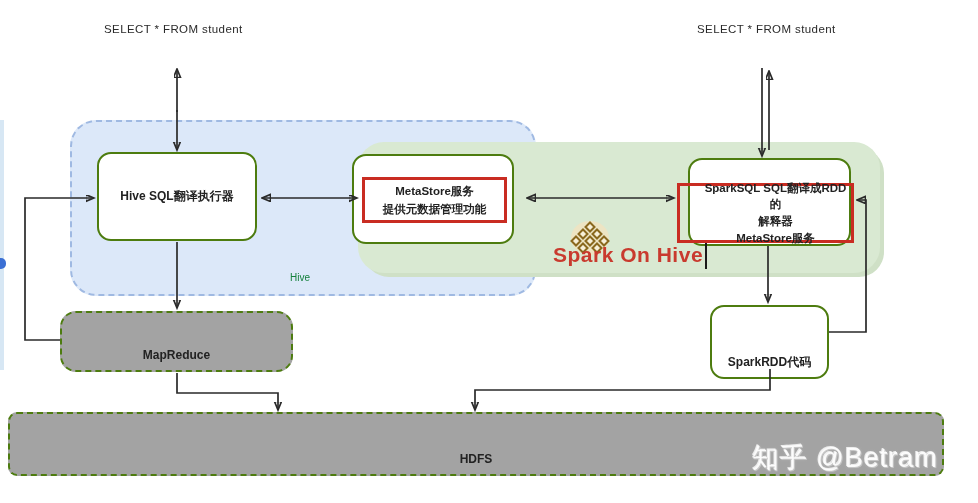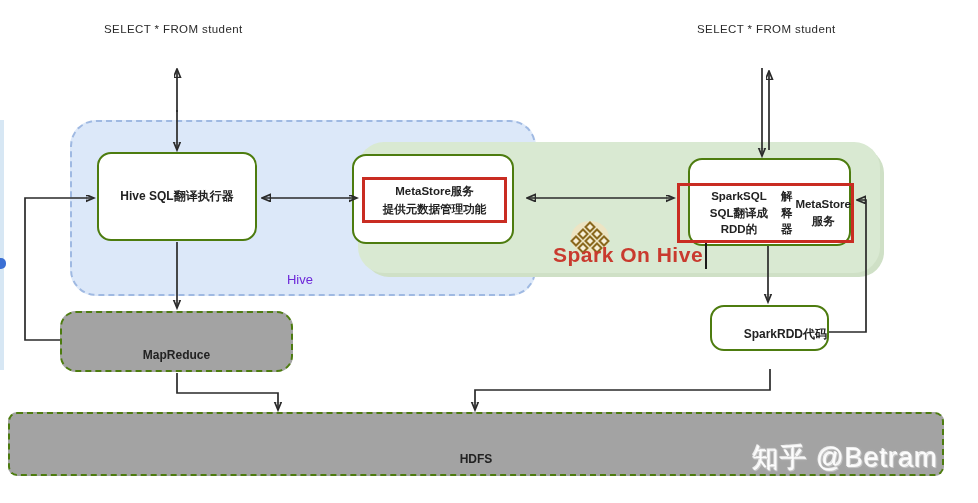--- a/index.html
+++ b/index.html
@@ -15,21 +15,21 @@
     background:var(--region-blue,#dce8f9);
     border:2px dashed #9fb9e2;border-radius:26px;z-index:1;
   }
   .region-green{
     left:358px;top:142px;width:522px;height:131px;
     background:var(--region-green,#d9e9d2);
     border-radius:26px;z-index:2;
     box-shadow:5px 5px 0 -1px #cfe0c6;
   }
   .region-label{
-    font-size:13px;color:#6d28d9;z-index:3;
+    font-size:10px;color:#15803d;z-index:3;
   }
 
   
   .node{
     background:#ffffff;border:2px solid #4d7c0f;border-radius:14px;
     display:flex;flex-direction:column;align-items:center;justify-content:center;
     text-align:center;font-size:12px;font-weight:600;line-height:1.55;color:#222;
     z-index:3;box-sizing:border-box;
   }
   .node.dashed{border-style:dashed;background:#a3a3a3;font-weight:600;}
@@ -40,26 +40,26 @@
   #metastore-red{
     left:8px;top:21px;width:145px;height:46px;position:absolute;
     border:3px solid var(--highlight-red,#c92c22);
     display:flex;flex-direction:column;align-items:center;justify-content:center;
     font-size:11.5px;line-height:1.6;box-sizing:border-box;
   }
   #sparksql-box{left:688px;top:158px;width:163px;height:88px;}
   #sparksql-red{
     left:677px;top:183px;width:177px;height:60px;
     border:3px solid var(--highlight-red,#c92c22);
-    display:flex;flex-direction:row;align-items:center;justify-content:center;
+    display:flex;flex-direction:column;align-items:center;justify-content:center;
     font-size:11.5px;font-weight:600;line-height:1.45;text-align:center;
     z-index:4;box-sizing:border-box;background:transparent;padding-left:20px;
   }
   #mapreduce-box{left:60px;top:311px;width:233px;height:61px;border-radius:16px;}
-  #sparkrdd-box{left:710px;top:305px;width:119px;height:46px;align-items:flex-end;}
+  #sparkrdd-box{left:710px;top:305px;width:119px;height:74px;}
   #hdfs-box{left:8px;top:412px;width:936px;height:64px;border-radius:9px;}
 
   #hive-label{left:270px;top:272px;width:60px;text-align:center;}
   #spark-title{
     left:553px;top:243px;z-index:6;
     font-size:21px;font-weight:bold;color:var(--title-red,#c93a2e);
     letter-spacing:.5px;white-space:nowrap;
   }
   .text-cursor{
     display:inline-block;width:2px;height:26px;background:#1a1a1a;

